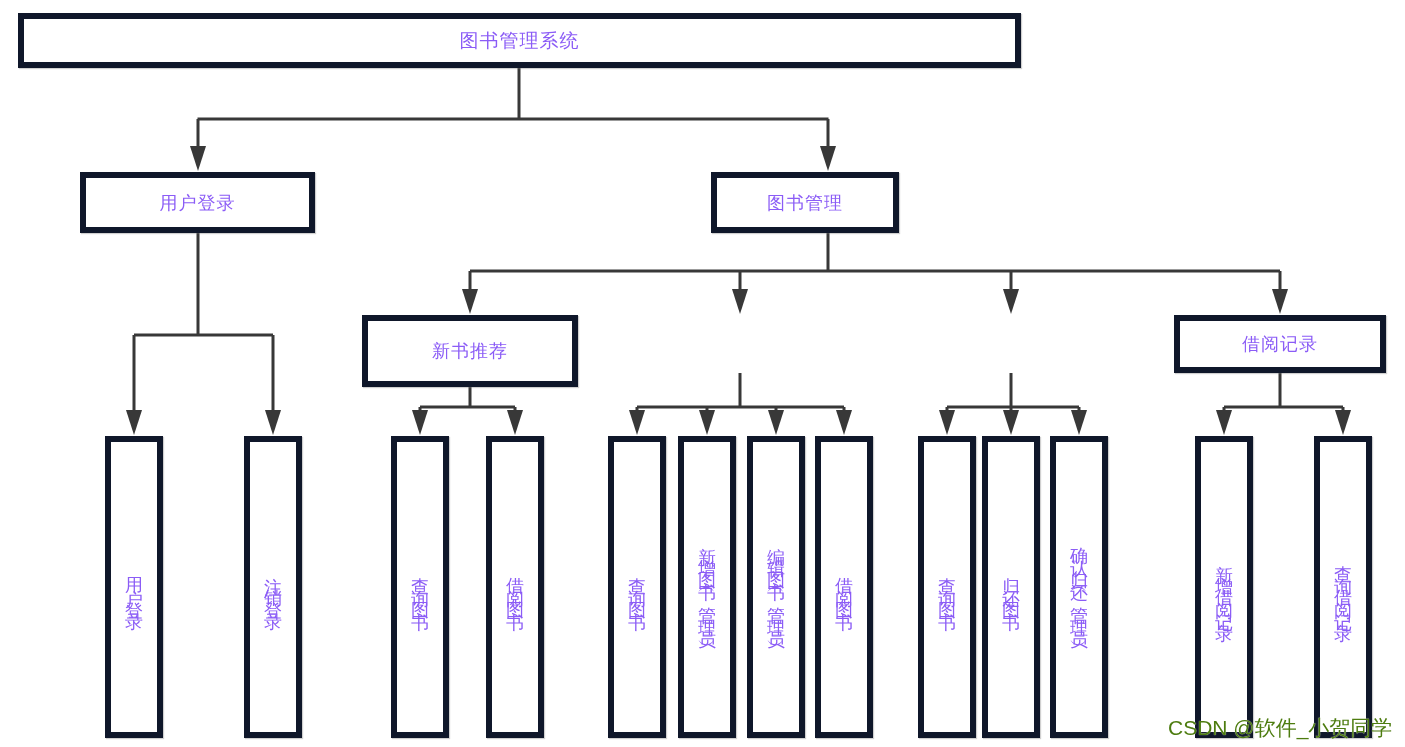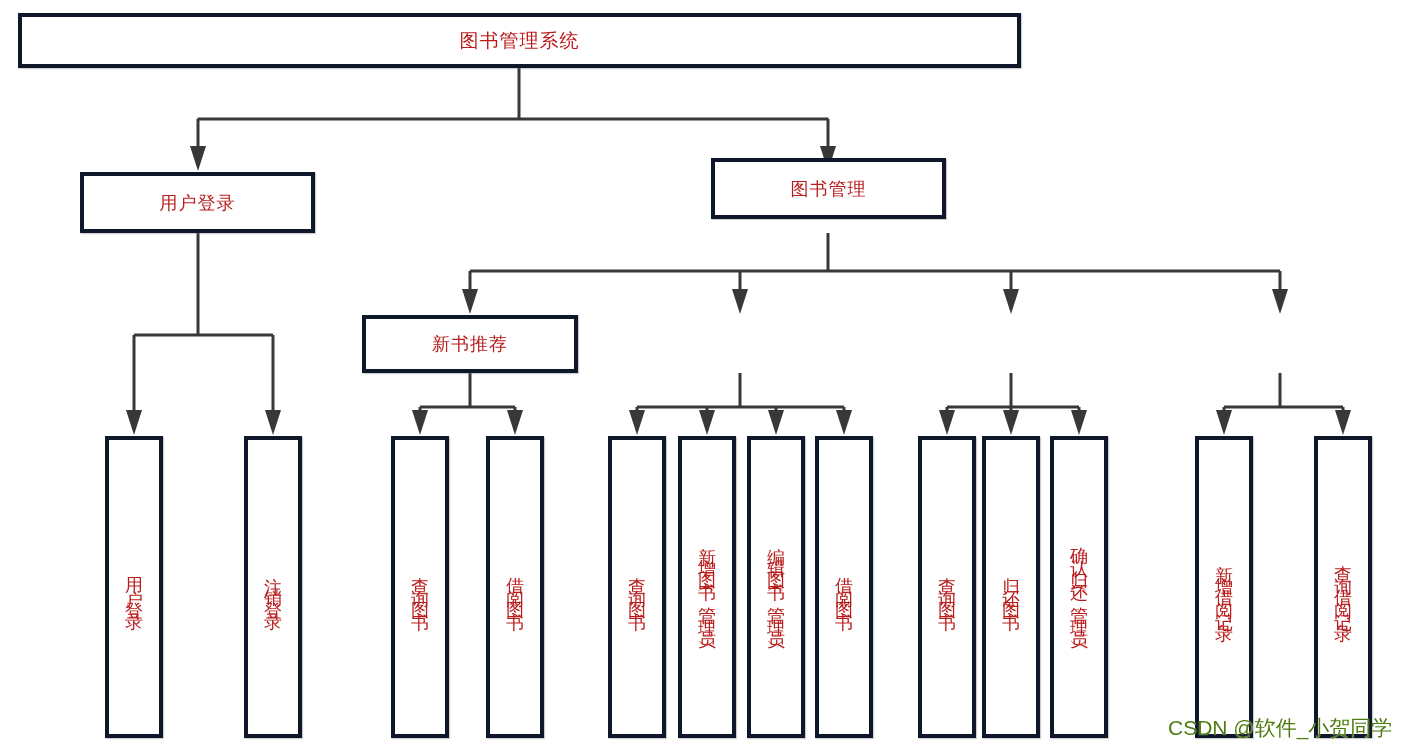--- a/index.html
+++ b/index.html
@@ -18,27 +18,27 @@
   .connectors {
     position: absolute;
     left: 0;
     top: 0;
     z-index: 1;
   }
   .box {
     position: absolute;
     box-sizing: border-box;
     background: #ffffff;
-    border: 4px solid #0f172a;
+    border: 6px solid #0f172a;
     box-shadow: 1px 1px 1px rgba(120,120,120,0.35);
     display: flex;
     align-items: center;
     justify-content: center;
     z-index: 2;
-    color: #b91c1c;
+    color: #8b5cf6;
   }
   .box .lbl {
     font-size: 18px;
     letter-spacing: 1px;
     white-space: nowrap;
   }
   .root-box .lbl { font-size: 19px; }
   .leaf .lbl {
     writing-mode: vertical-rl;
     text-orientation: mixed;
@@ -112,26 +112,29 @@
     </g>
   </svg>
 
   <div class="box root-box" style="left:18px;top:13px;width:1003px;height:55px">
     <span class="lbl">图书管理系统</span>
   </div>
 
   <div class="box" style="left:80px;top:172px;width:235px;height:61px">
     <span class="lbl">用户登录</span>
   </div>
-  <div class="box" style="left:711px;top:158px;width:235px;height:61px">
+  <div class="box" style="left:711px;top:172px;width:188px;height:61px">
     <span class="lbl">图书管理</span>
   </div>
 
-  <div class="box" style="left:362px;top:315px;width:216px;height:58px">
+  <div class="box" style="left:362px;top:315px;width:216px;height:72px">
     <span class="lbl">新书推荐</span>
+  </div>
+  <div class="box" style="left:1174px;top:315px;width:212px;height:58px">
+    <span class="lbl">借阅记录</span>
   </div>
 
   <div class="box leaf" style="left:105px;top:436px;width:58px;height:302px">
     <span class="lbl">用户登录</span>
   </div>
   <div class="box leaf" style="left:244px;top:436px;width:58px;height:302px">
     <span class="lbl">注销登录</span>
   </div>
 
   <div class="box leaf" style="left:391px;top:436px;width:58px;height:302px">

